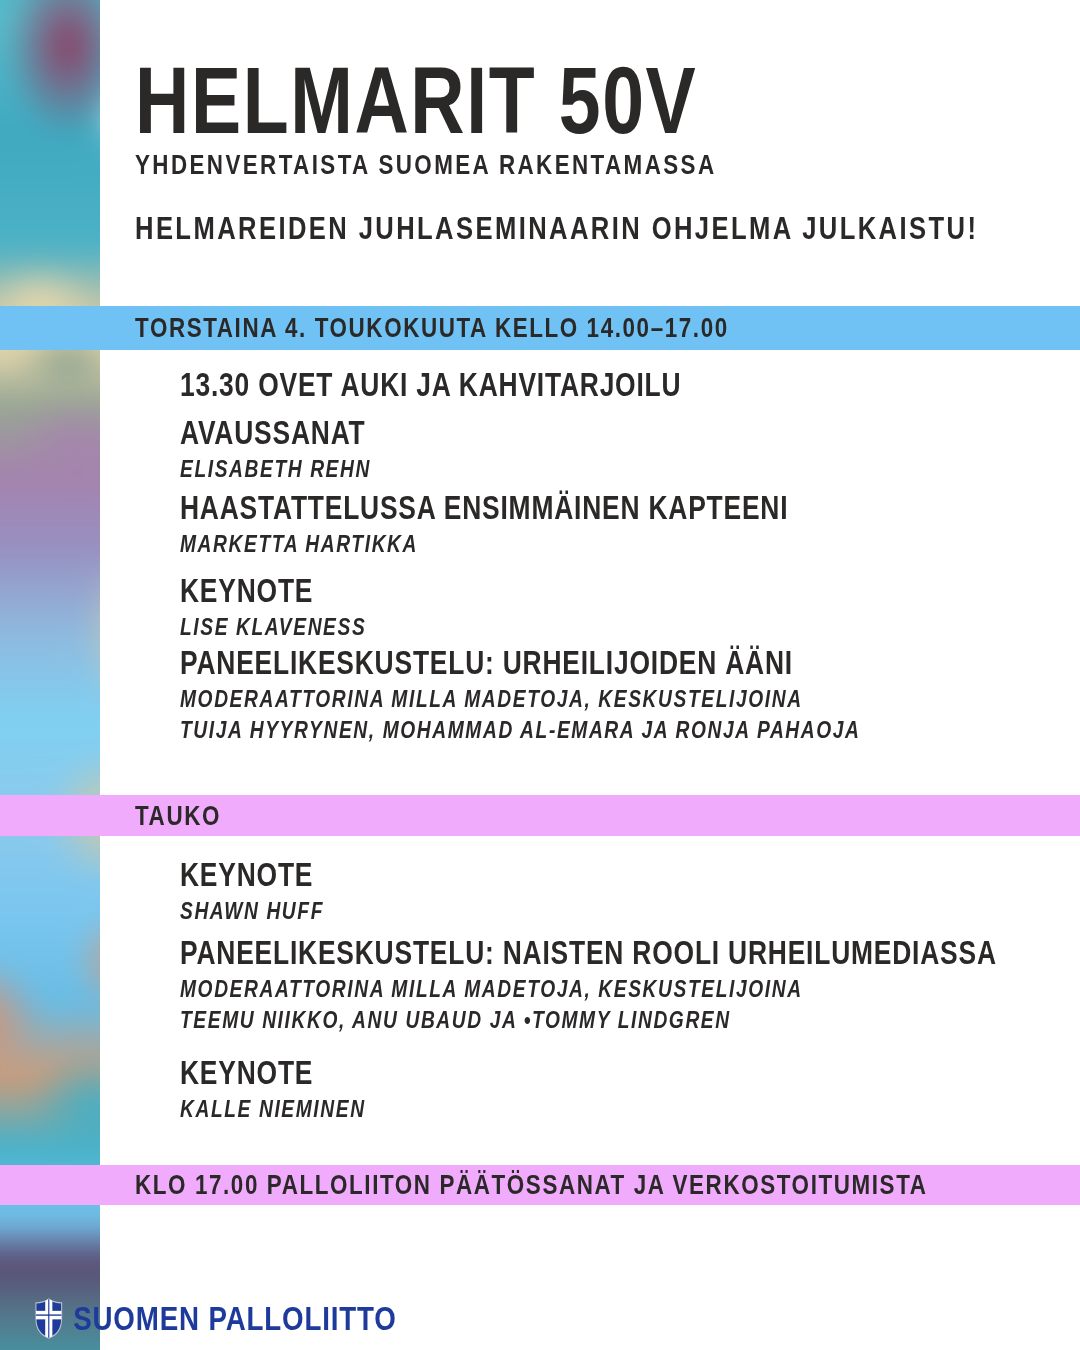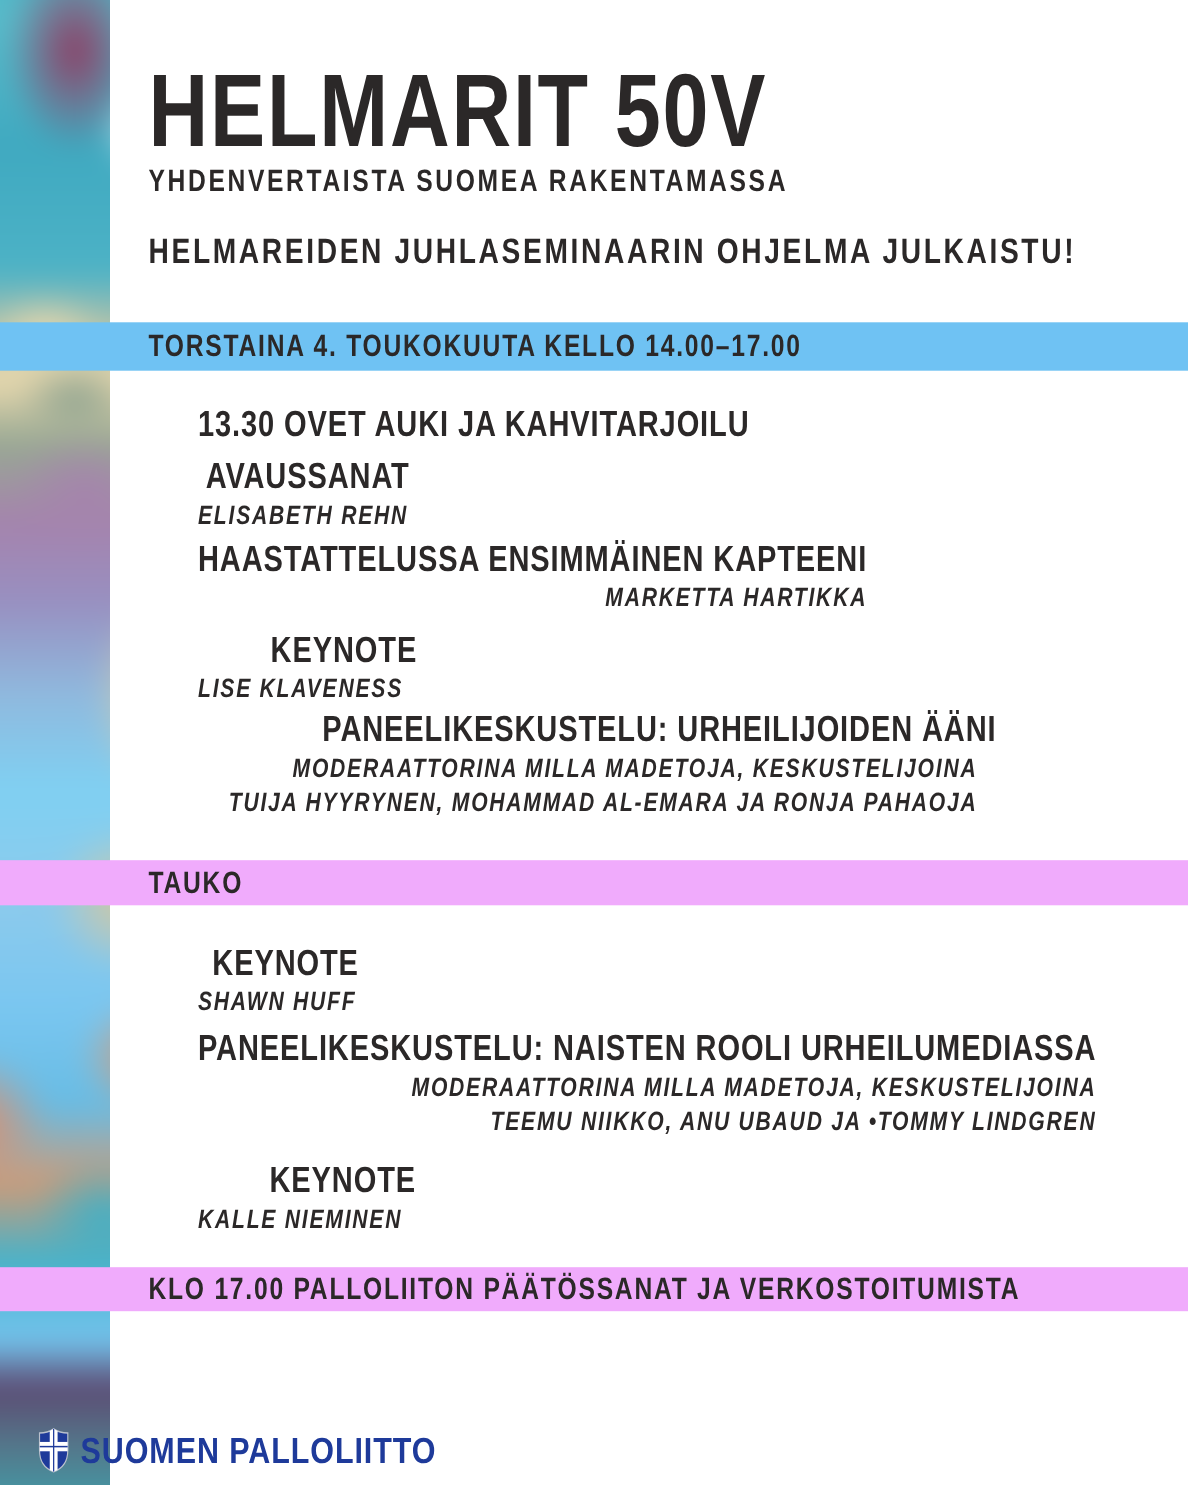--- a/index.html
+++ b/index.html
@@ -76,50 +76,50 @@
     font-size: 32px; line-height: 39px;
     letter-spacing: 3px;
     z-index: 2;
   }
 
   .banner {
     position: absolute; left: 0; right: 0;
     display: flex; align-items: center;
     padding-left: 135px;
     z-index: 3;
+    margin-top: 13px;
   }
   .banner .cnd {
     font-size: 28px;
     letter-spacing: 2px;
     color: #2b2828;
   }
   .banner-date    { top: 293px; height: 44px; background: #6fc2f3; }
   .banner-break   { top: 782px; height: 41px; background: #f0abfc; }
   .banner-closing { top: 1152px; height: 40px; background: #f0abfc; }
 
   .item {
     position: absolute; left: 180px;
     z-index: 2;
-    text-align: right;
   }
   .ititle {
     font-size: 33px; line-height: 40px;
     letter-spacing: 1px;
   }
   .ispeaker {
     display: block;
     font-size: 24px; line-height: 31px;
     font-style: italic;
     letter-spacing: 2px;
   }
   .i1 { top: 365px; }
   .i2 { top: 413px; }
   .i3 { top: 488px; }
   .i4 { top: 571px; }
-  .i5 { top: 643px; margin-left: 28px; }
+  .i5 { top: 643px; }
   .i6 { top: 855px; }
   .i7 { top: 933px; }
   .i8 { top: 1053px; }
 
   .footer {
     position: absolute; left: 0; right: 0; top: 1298px;
     display: flex; justify-content: flex-start; align-items: center;
     z-index: 2;
   }
   .footer-inner {

